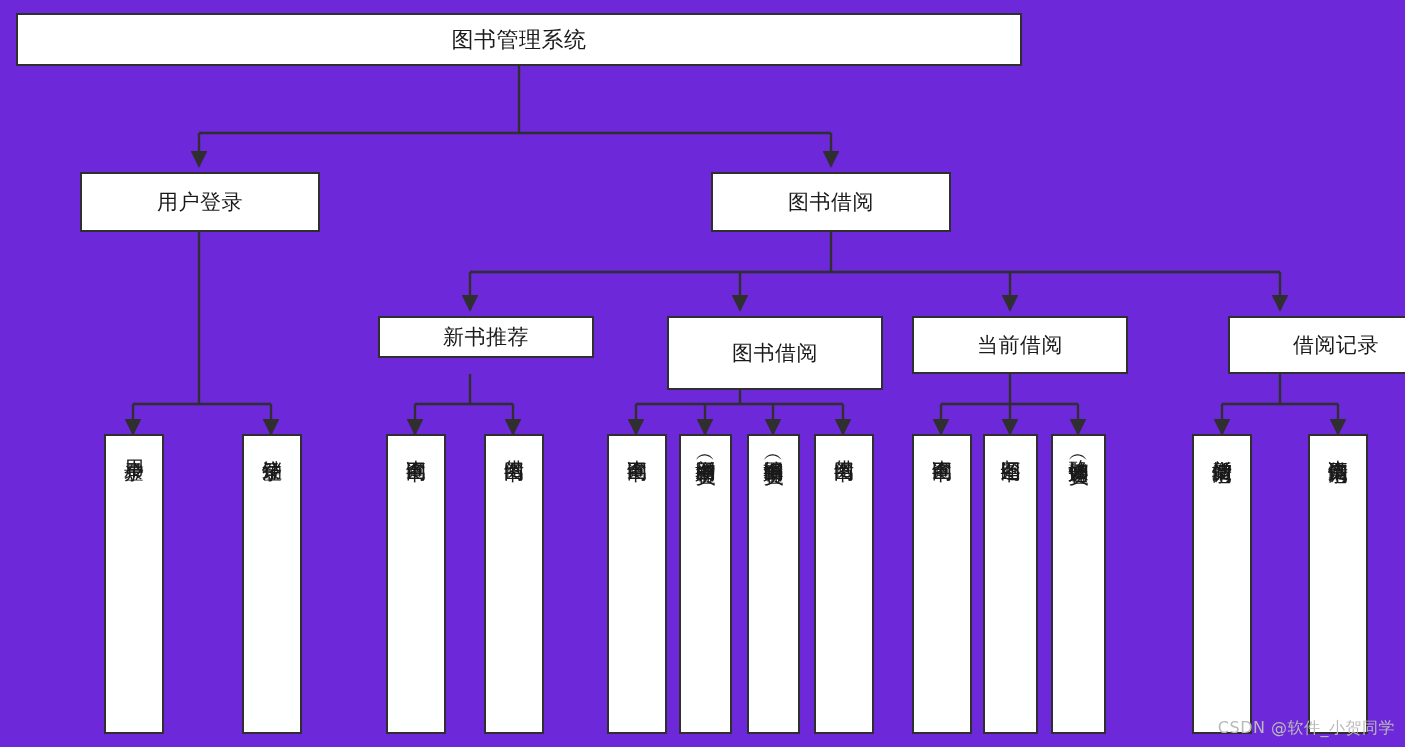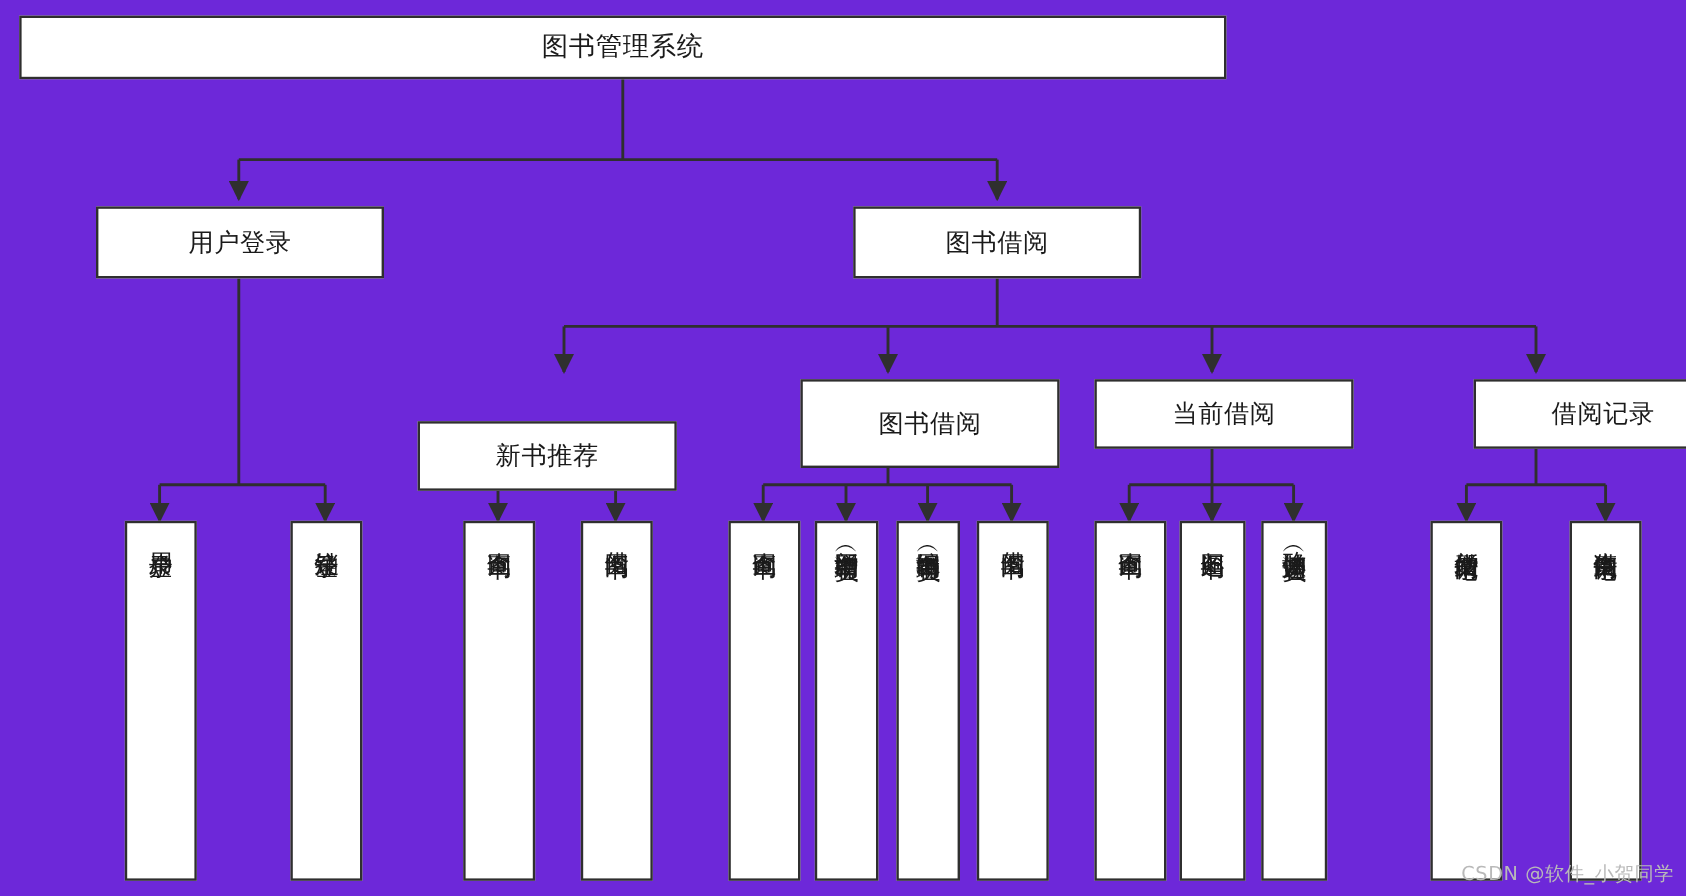--- a/index.html
+++ b/index.html
@@ -136,21 +136,21 @@
     <span class="lbl">图书管理系统</span>
   </div>
 
   <div class="node h" style="left:80px; top:172px; width:240px; height:60px;">
     <span class="lbl">用户登录</span>
   </div>
   <div class="node h" style="left:711px; top:172px; width:240px; height:60px;">
     <span class="lbl">图书借阅</span>
   </div>
 
-  <div class="node h" style="left:348px; top:316px; width:216px; height:58px;margin-top:35px;">
+  <div class="node h" style="left:378px; top:316px; width:216px; height:42px;">
     <span class="lbl">新书推荐</span>
   </div>
   <div class="node h" style="left:667px; top:316px; width:216px; height:74px;">
     <span class="lbl">图书借阅</span>
   </div>
   <div class="node h" style="left:912px; top:316px; width:216px; height:58px;">
     <span class="lbl">当前借阅</span>
   </div>
   <div class="node h" style="left:1228px; top:316px; width:216px; height:58px;">
     <span class="lbl">借阅记录</span>

